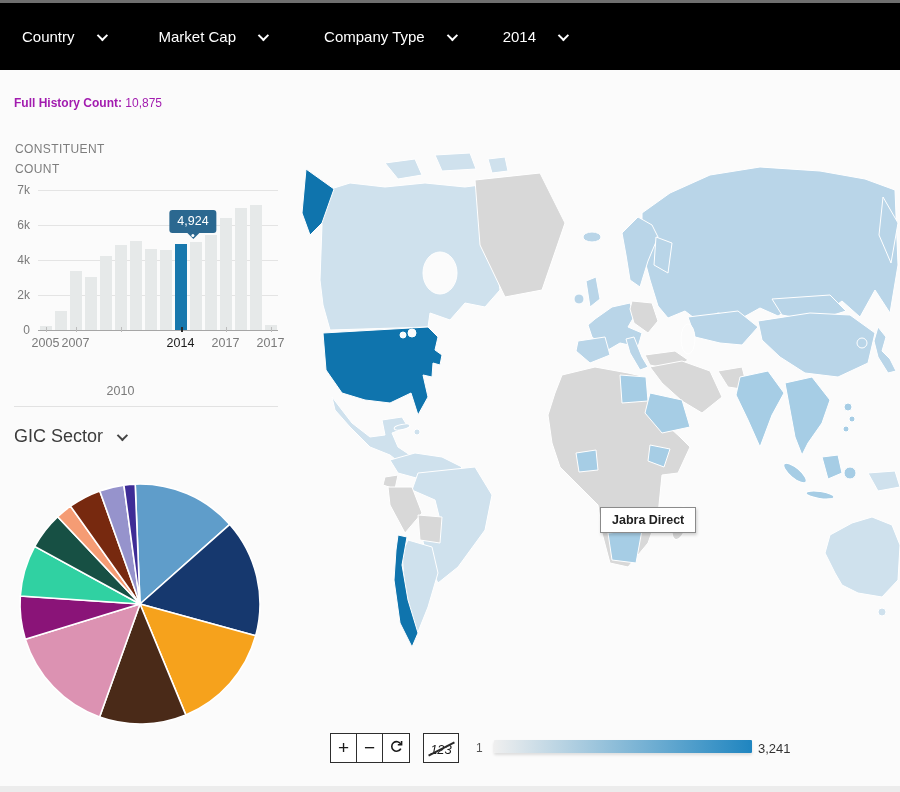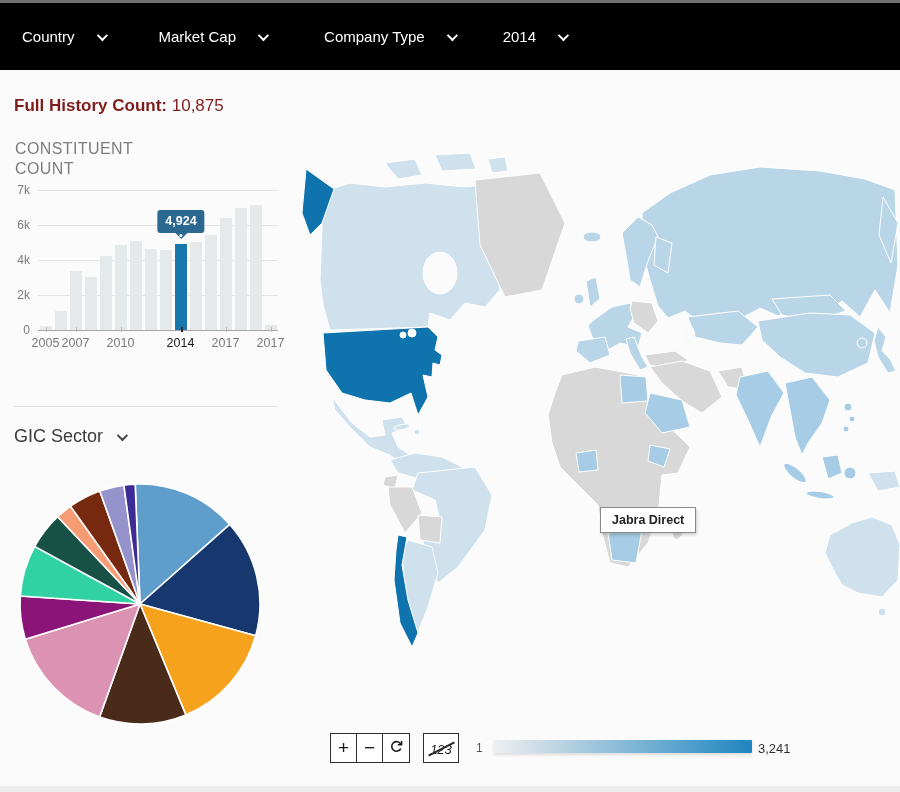--- a/index.html
+++ b/index.html
@@ -10,23 +10,23 @@
   
   .topbar { position:absolute; left:0; top:0; width:900px; height:70px; background:#000;
             border-top:3px solid #6f6f6f; display:flex; align-items:center; }
   .filter { display:flex; align-items:center; color:#fff; font-size:15px; cursor:pointer; }
   .f1{ margin-left:22px; } .f2{ margin-left:54px; } .f3{ margin-left:58px; } .f4{ margin-left:48px; }
   .chev { width:8px; height:8px; border-right:2px solid #fff; border-bottom:2px solid #fff;
           transform:rotate(45deg) translateY(-2px); margin-left:22px; }
   .chev.dark { border-color:#444; margin-left:14px; }
 
   
-  .title { position:absolute; left:14px; top:96px; font-size:17px; color:#7f1d1d; }
+  .title { position:absolute; left:14px; top:96px; font-size:12px; color:#a21caf; }
   .title .b { font-weight:bold; }
-  .subtt { position:absolute; left:15px; top:139px; font-size:16px; color:#7d7d7d;
+  .subtt { position:absolute; left:15px; top:139px; font-size:12px; color:#7d7d7d;
            letter-spacing:.4px; line-height:20px; }
 
   .barchart { position:absolute; left:14px; top:186px; width:266px; height:176px; }
   .plot { position:absolute; left:24px; top:4px; width:240px; height:140px; }
   .gridline { position:absolute; left:0; width:240px; height:1px; background:#e4e4e4; }
   .gridline.zero { background:#a6a6a6; }
   .ylab { position:absolute; right:248px; transform:translateY(-50%); font-size:12px; color:#7a7a7a; }
   .bar { position:absolute; bottom:0; background:var(--bar-fill); }
   .bar.hl { background:var(--accent-bar); }
   .xtick { position:absolute; top:141px; width:1px; height:5px; background:#bdbdbd; }
@@ -128,30 +128,30 @@
         <div class="bar" style="left: 106.5px; width: 12px; height: 81.375px;"></div>
         <div class="bar" style="left: 121.5px; width: 12px; height: 80.5px;"></div>
         <div class="bar hl" style="left: 136.5px; width: 12px; height: 86.17px;"></div>
         <div class="bar" style="left: 151.5px; width: 12px; height: 88.375px;"></div>
         <div class="bar" style="left: 166.5px; width: 12px; height: 95.375px;"></div>
         <div class="bar" style="left: 181.5px; width: 12px; height: 112px;"></div>
         <div class="bar" style="left: 196.5px; width: 12px; height: 121.625px;"></div>
         <div class="bar" style="left: 211.5px; width: 12px; height: 125.125px;"></div>
         <div class="bar" style="left: 226.5px; width: 12px; height: 5.25px;"></div>
       </div>
-    <div class="btooltip" id="btooltip" style="left: 167px; font-weight: bold;">
+    <div class="btooltip" id="btooltip" style="left: 179px;">
       <span>4,924</span>
       <span class="tipdot"></span>
     </div>
   <div class="xtick" style="left: 31.5px;"></div>
       <div class="xlab" style="left: 31.5px;">2005</div>
       <div class="xtick" style="left: 61.5px;"></div>
       <div class="xlab" style="left: 61.5px;">2007</div>
       <div class="xtick" style="left: 106.5px;"></div>
-      <div class="xlab" style="left: 106.5px;">2010</div>
+      <div class="xlab" style="left: 106.5px; margin-top: 48px;">2010</div>
       <div class="xtick em" style="left: 166.5px;"></div>
       <div class="xlab em" style="left: 166.5px;">2014</div>
       <div class="xtick" style="left: 211.5px;"></div>
       <div class="xlab" style="left: 211.5px;">2017</div>
       <div class="xtick" style="left: 256.5px;"></div>
       <div class="xlab" style="left: 256.5px;">2017</div>
     </div>
 
   <div class="divider"></div>
 

